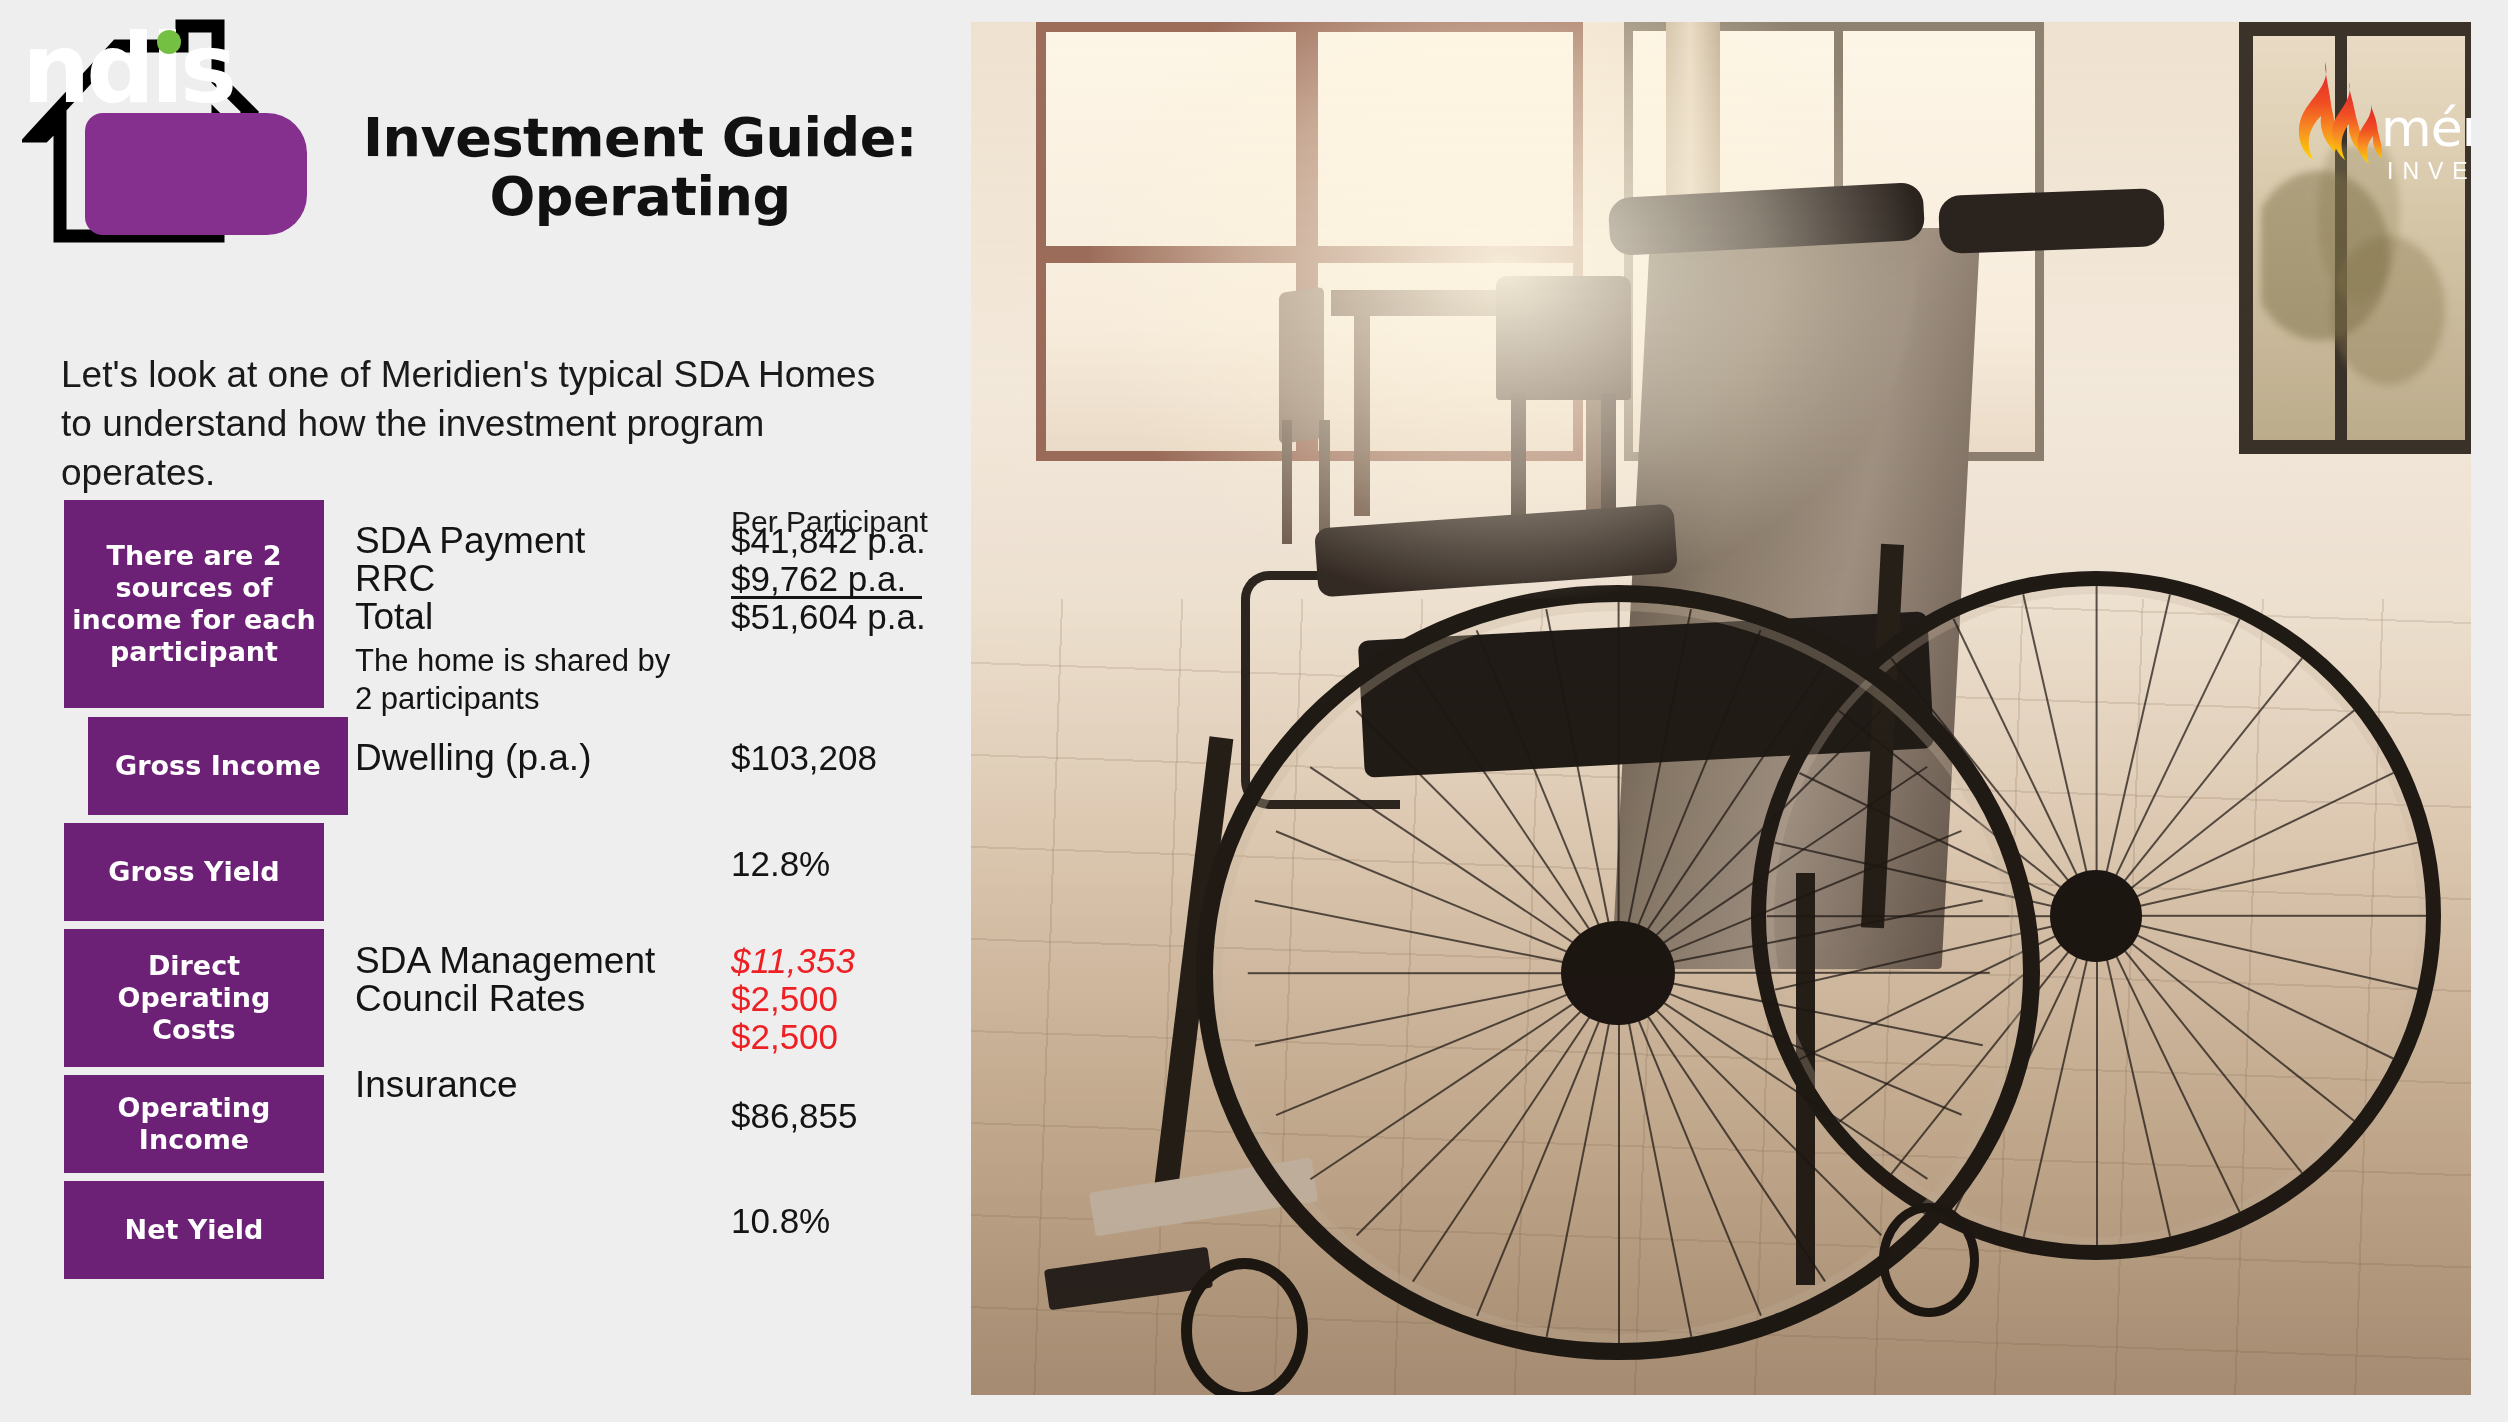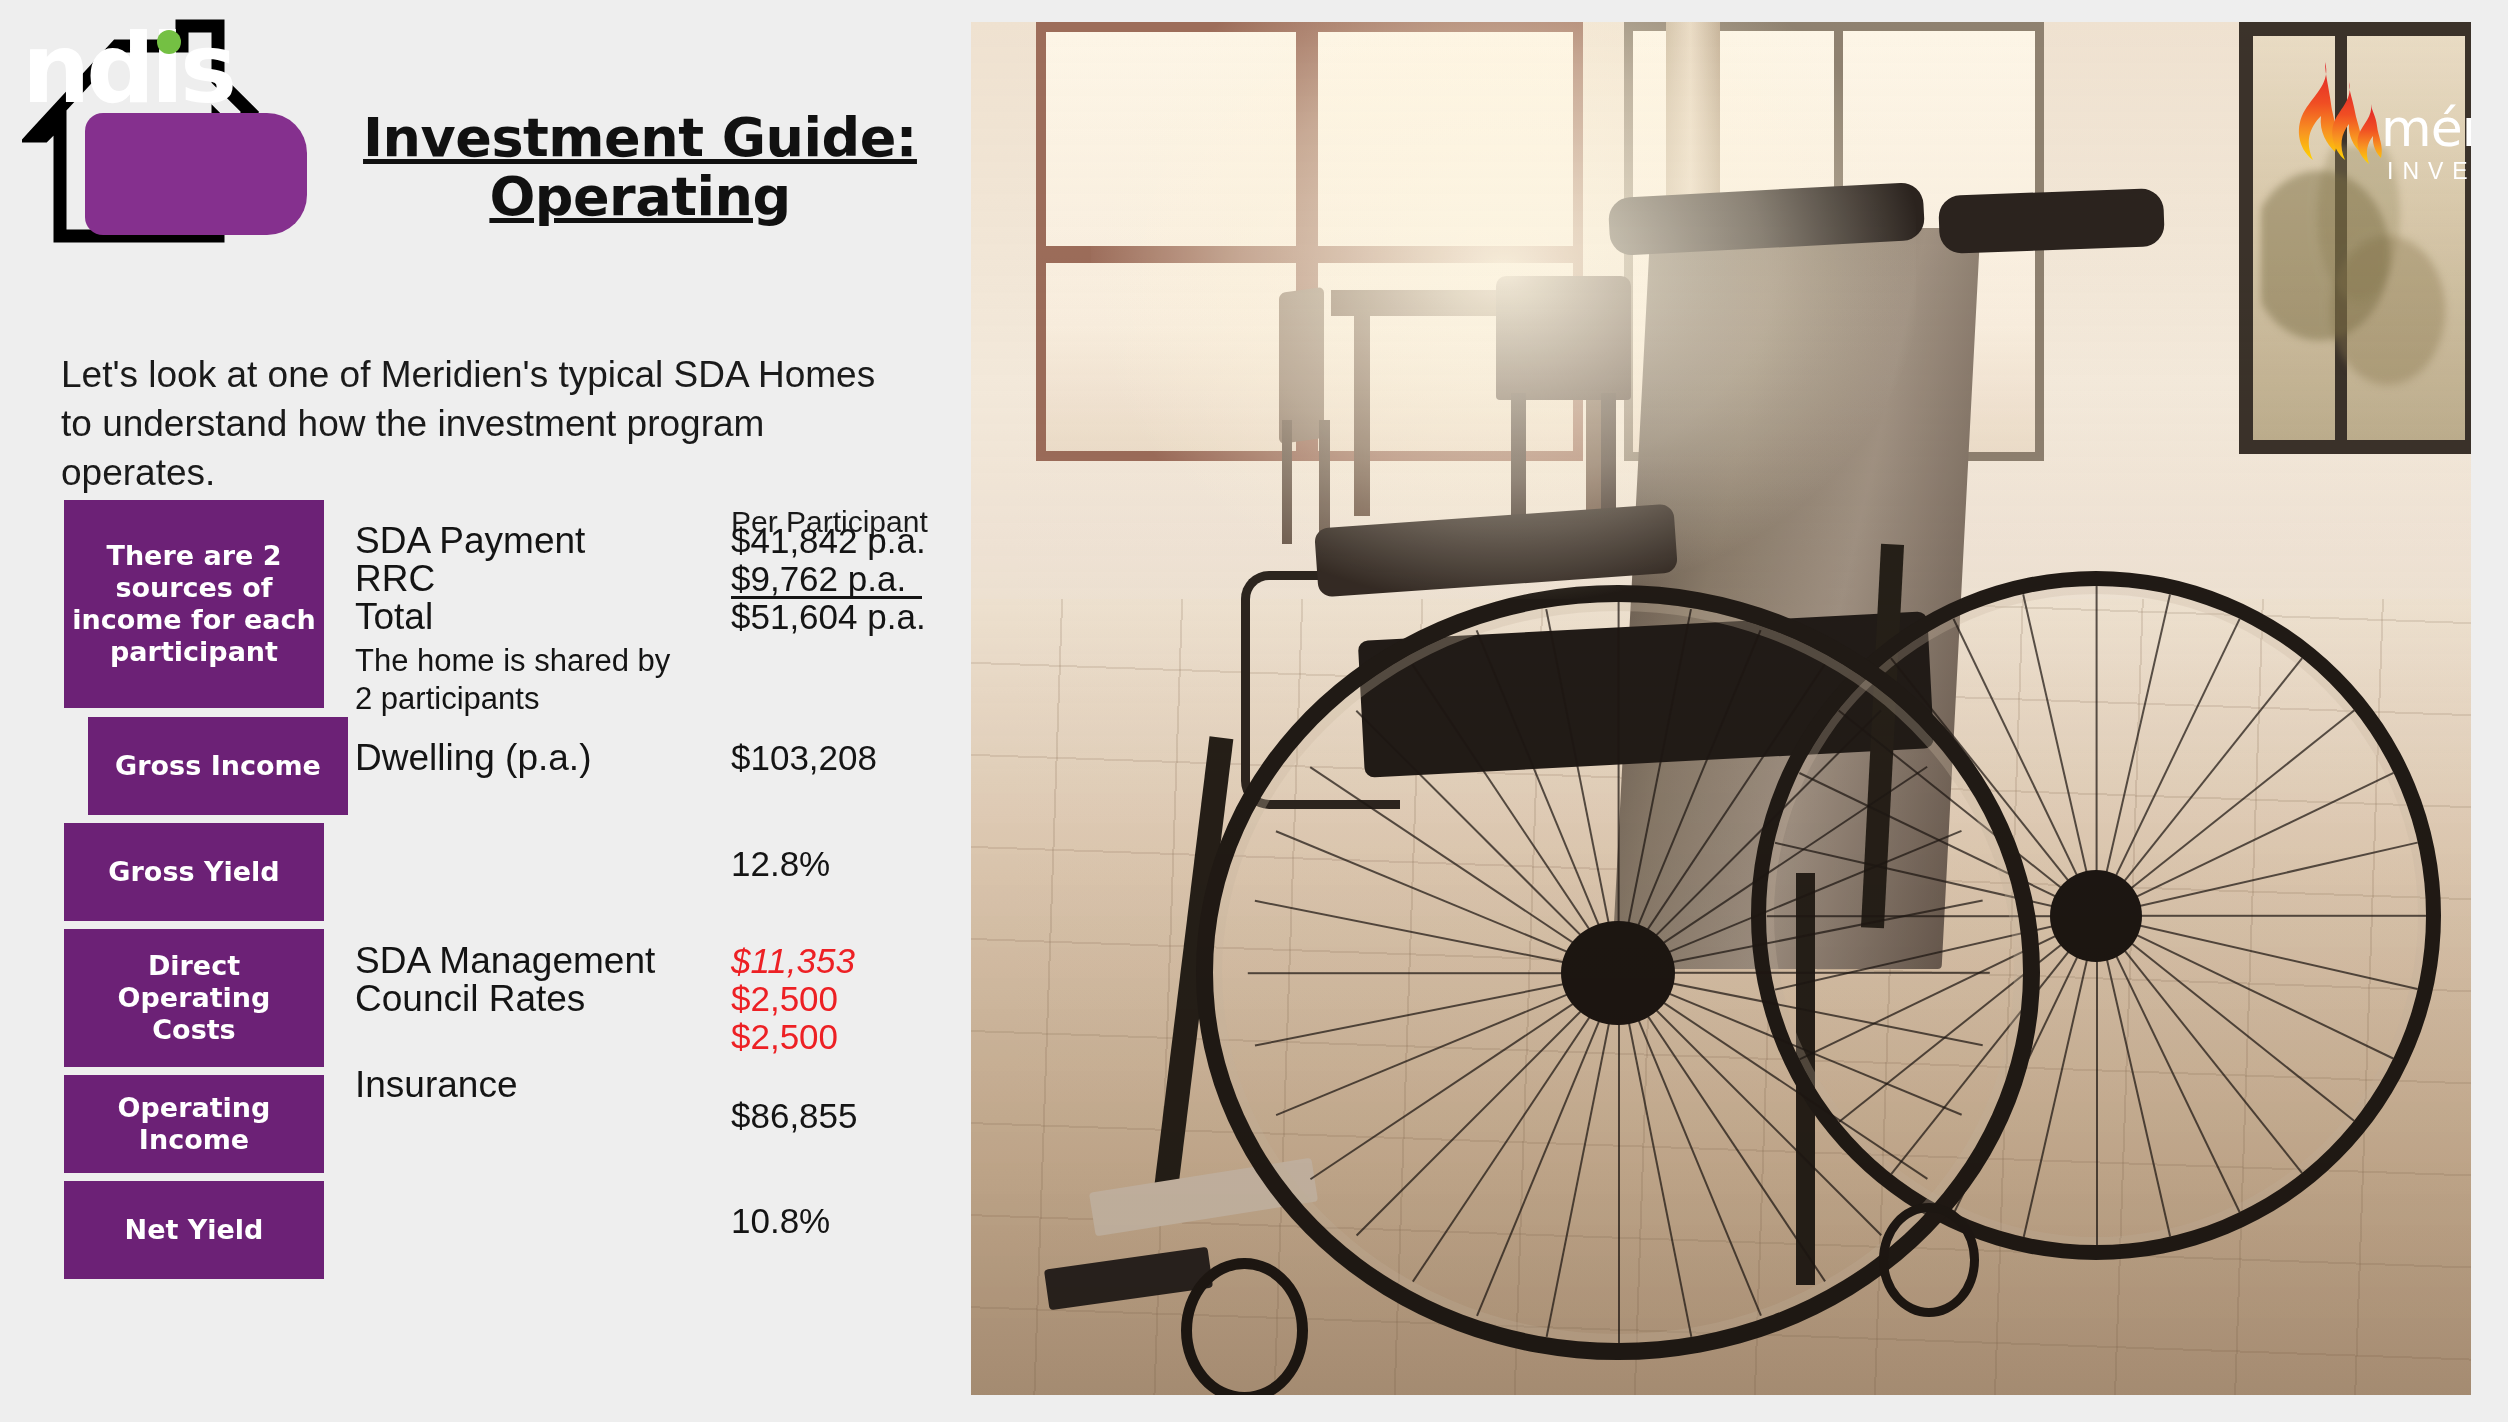--- a/index.html
+++ b/index.html
@@ -86,21 +86,20 @@
     left: 330px;
     top: 108px;
     width: 620px;
     text-align: center;
     font-family: "DejaVu Sans", sans-serif;
     font-weight: bold;
     font-size: 54px;
     line-height: 59px;
     color: #111111;
     letter-spacing: -0.5px;
-    text-decoration: underline;
   }
 
   
   .intro {
     position: absolute;
     left: 61px;
     top: 350px;
     width: 830px;
     font-family: "Liberation Sans", sans-serif;
     font-size: 37px;

